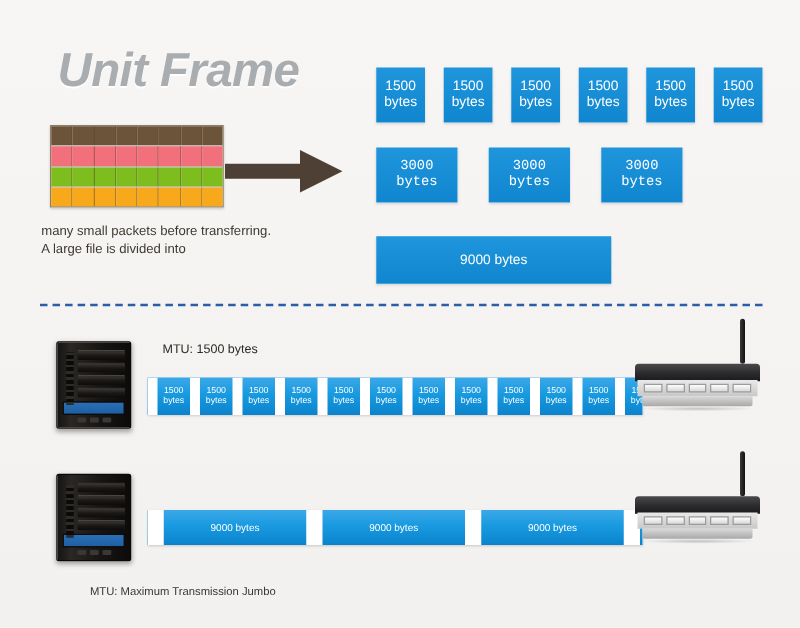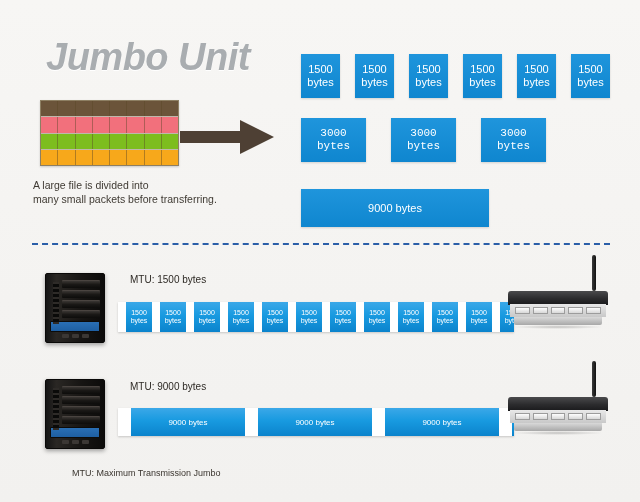--- a/index.html
+++ b/index.html
@@ -171,21 +171,21 @@
   .footer {
     position: absolute; left: 72px; top: 468px;
     font-size: 9px; color: #3a352f;
   }
 </style>
 </head>
 <body>
 
 <div id="stage">
 
-  <div class="title">Jumbo Unit</div>
+  <div class="title">Unit Frame</div>
 
   <div class="file-grid" id="file-grid">
       <div class="fg-row">
         <div class="fg-cell" style="background: rgb(107, 84, 58);"></div>
         <div class="fg-cell" style="background: rgb(107, 84, 58);"></div>
         <div class="fg-cell" style="background: rgb(107, 84, 58);"></div>
         <div class="fg-cell" style="background: rgb(107, 84, 58);"></div>
         <div class="fg-cell" style="background: rgb(107, 84, 58);"></div>
         <div class="fg-cell" style="background: rgb(107, 84, 58);"></div>
         <div class="fg-cell" style="background: rgb(107, 84, 58);"></div>
@@ -223,22 +223,22 @@
       </div>
     </div>
 
   <div class="arrow">
     <svg width="95" height="38" viewBox="0 0 95 38">
       <path d="M0 13 L60 13 L60 2 L94 19 L60 36 L60 25 L0 25 Z" fill="#4e4034"></path>
     </svg>
   </div>
 
   <div class="caption">
+    <div>many small packets before transferring.</div>
     <div>A large file is divided into</div>
-    <div>many small packets before transferring.</div>
   </div>
 
   <div class="pkt-row" id="row-1500">
       <div class="pkt">
         <span>1500</span>
         <span>bytes</span>
       </div>
       <div class="pkt">
         <span>1500</span>
         <span>bytes</span>
@@ -382,21 +382,20 @@
       <div class="nas-bay"></div>
       <div class="nas-bay"></div>
     </div>
     <div class="nas-lcd"></div>
     <div class="nas-btns">
       <div class="nas-btn"></div>
       <div class="nas-btn"></div>
       <div class="nas-btn"></div>
     </div>
   </div>
-  <div class="mtu-label" id="mtu-label-2">MTU: 9000 bytes</div>
   <div class="stream" id="stream-9000">
       <div class="gap"></div>
       <div class="seg">
         <span>9000 bytes</span>
       </div>
       <div class="gap"></div>
       <div class="seg">
         <span>9000 bytes</span>
       </div>
       <div class="gap"></div>

